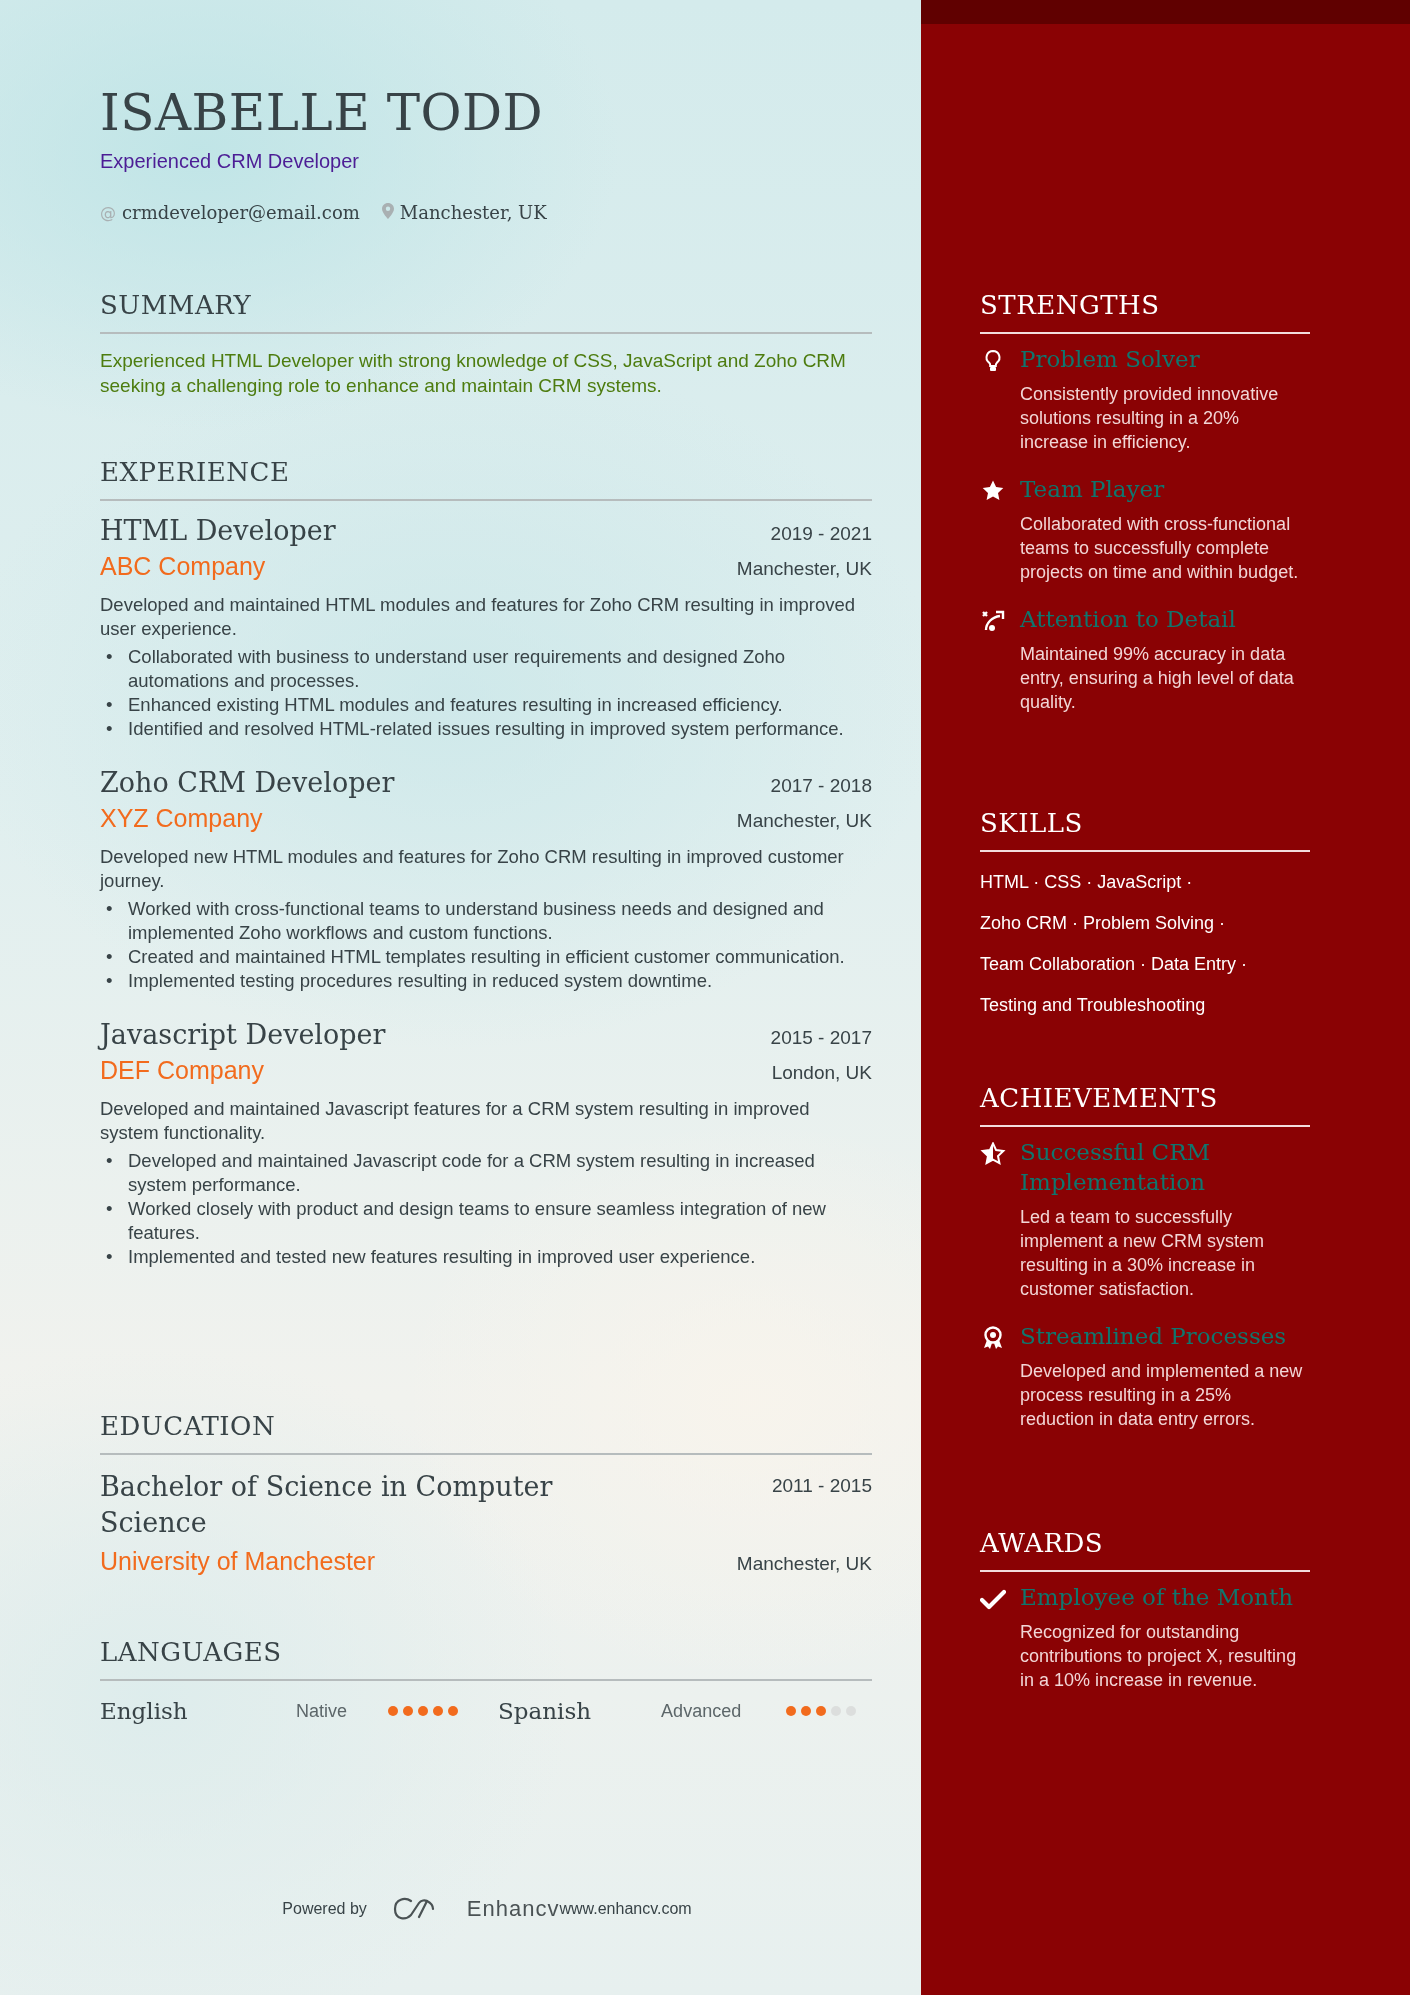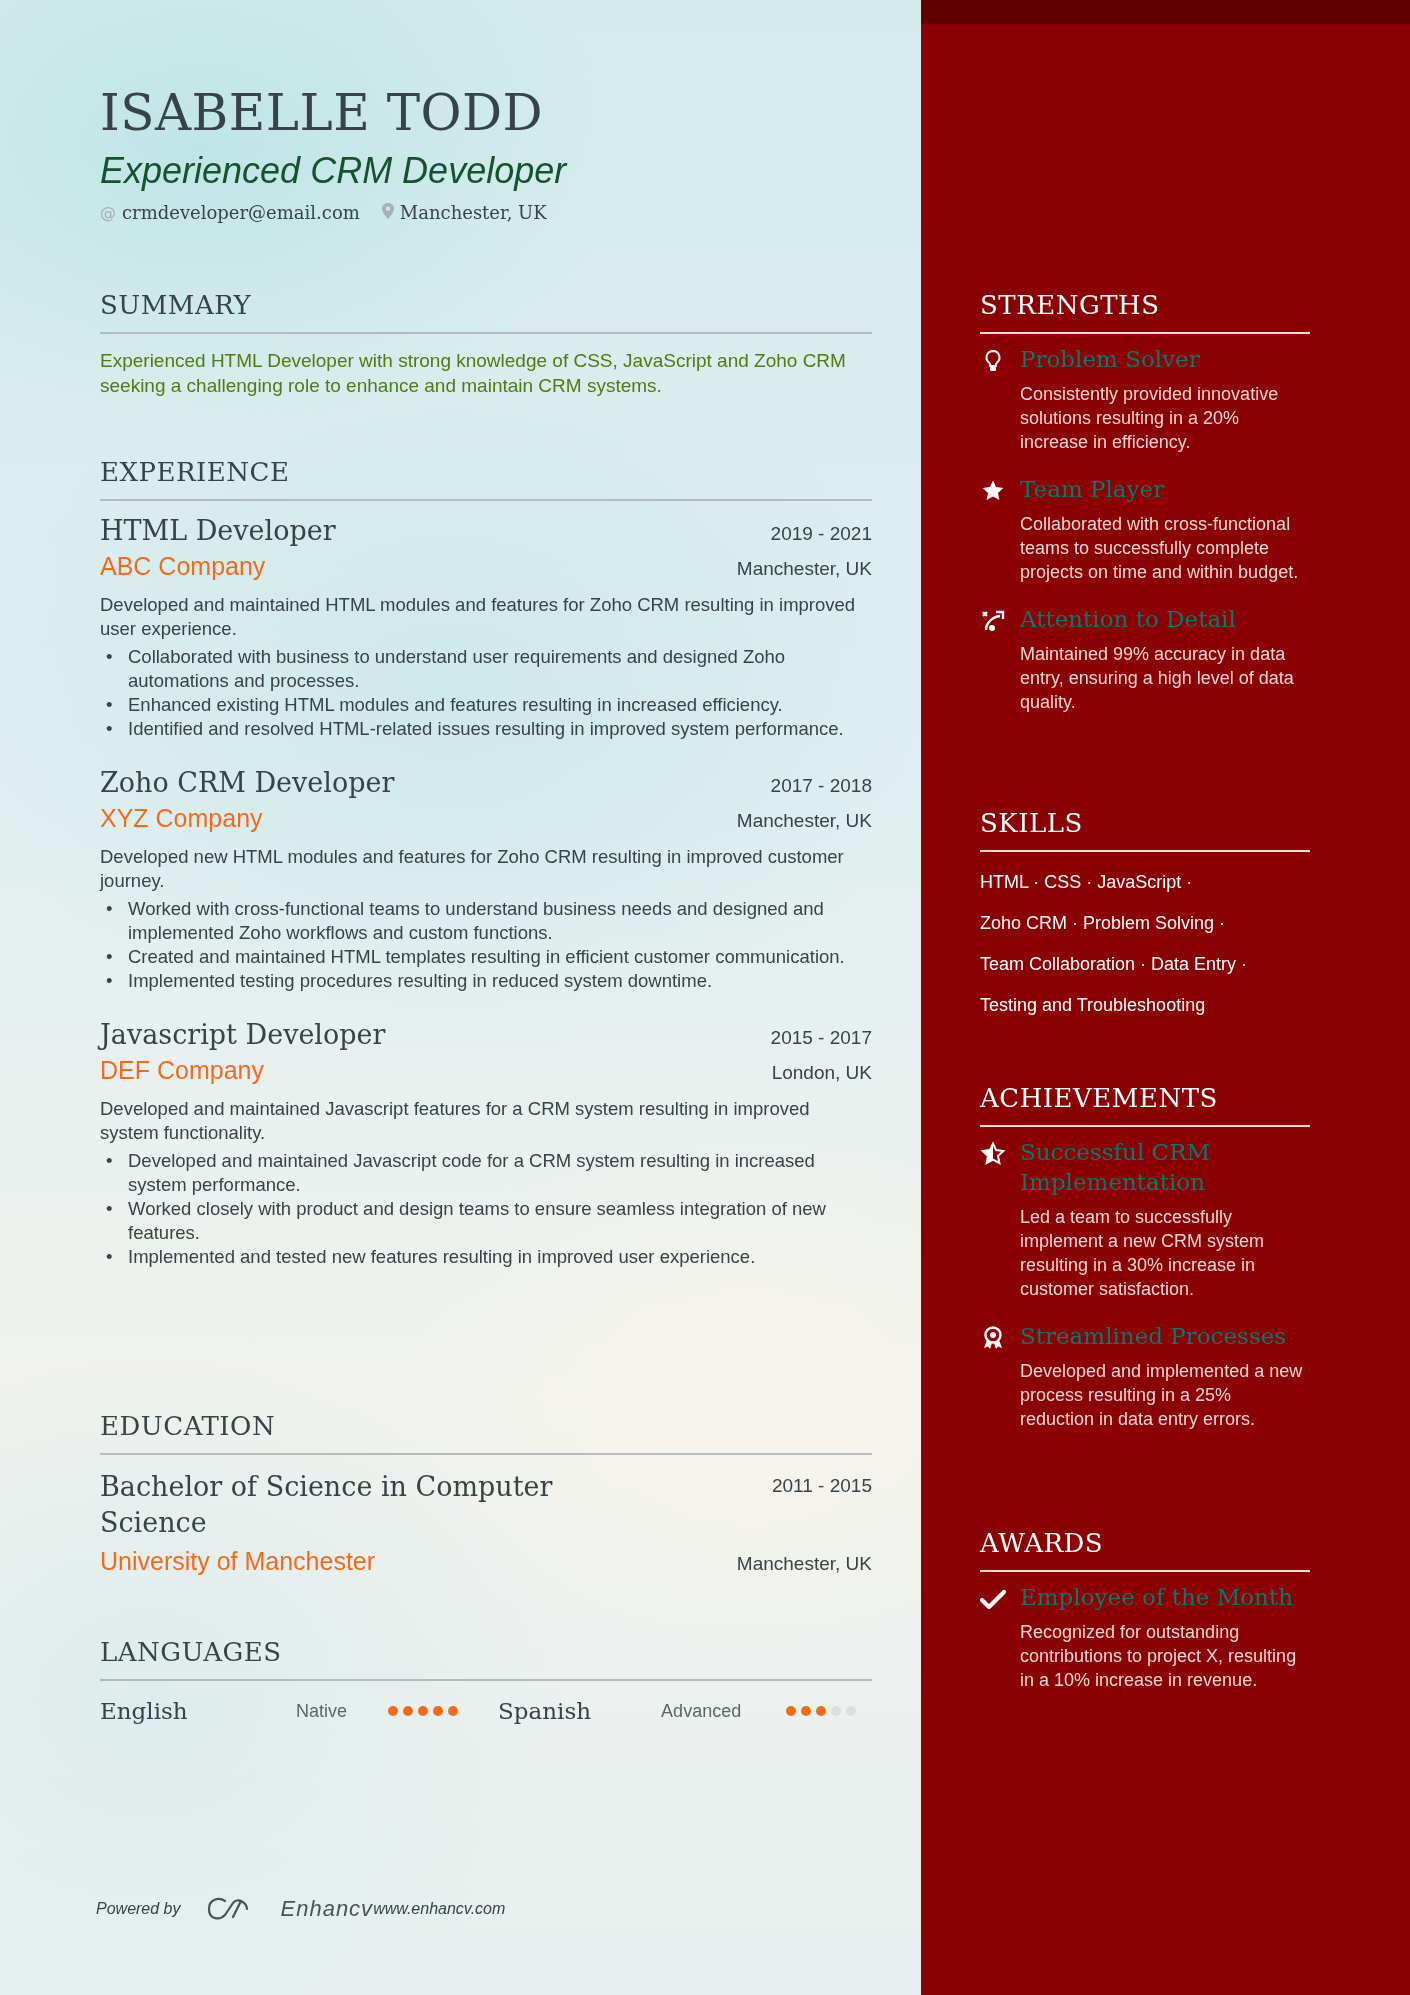--- a/index.html
+++ b/index.html
@@ -20,21 +20,21 @@
       linear-gradient(180deg, #d4ebec 0%, #e0efef 40%, #f1f2ee 70%, #e7f0ef 100%);
   }
   .sidebar {
     position: absolute; left: 921px; top: 0; width: 489px; height: 1995px;
     background: #8a0204;
   }
   .sidebar-band { position: absolute; left: 0; top: 0; width: 100%; height: 24px; background: #600000; }
 
   
   .name { position: absolute; left: 100px; top: 84px; font-size: 50px; letter-spacing: 0.5px; color: #384347; font-weight: normal; font-family: "DejaVu Serif", serif; }
-  .title { position: absolute; left: 100px; top: 150px; font-size: 36px; color: #14532d; font-style: italic; }
+  .title { position: absolute; left: 100px; top: 150px; font-size: 20px; color: #4c1d95; }
   .contacts { position: absolute; left: 100px; top: 202px; display: flex; align-items: center; font-family: "DejaVu Serif", serif; font-size: 18px; color: #384347; }
   .contact-item { display: flex; align-items: center; margin-right: 22px; }
   .contact-item .ico { color: #a9b0b2; font-size: 16px; margin-right: 6px; font-family: "DejaVu Sans", sans-serif; }
 
   
   .section { position: absolute; left: 100px; width: 772px; }
   .sec-title { font-family: "DejaVu Serif", serif; font-size: 26px; color: #384347; letter-spacing: 0.5px; padding-bottom: 12px; border-bottom: 2px solid #b6bcbd; font-weight: normal; }
   .body-text { font-size: 19px; line-height: 25px; color: #4d7c0f; }
 
   .job { position: relative; margin-top: 12px; }
@@ -51,21 +51,21 @@
   
   .lang-row { display: flex; align-items: center; margin-top: 12px; height: 36px; }
   .lang { display: flex; align-items: center; width: 386px; }
   .lang-name { font-family: "DejaVu Serif", serif; font-size: 23px; width: 195px; }
   .lang-level { font-size: 18px; color: #5c6669; width: 92px; }
   .dots { display: flex; }
   .dot { width: 10px; height: 10px; border-radius: 50%; background: #f26b1d; margin-right: 5px; }
   .dot.off { background: #dcdedd; }
 
   
-  .footer { position: absolute; left: 96px; top: 1896px; width: 782px; display: flex; justify-content: flex-start; align-items: center; font-size: 16px; color: #384347; font-style: italic; }
+  .footer { position: absolute; left: 96px; top: 1896px; width: 782px; display: flex; justify-content: center; align-items: center; font-size: 16px; color: #384347; }
   .powered { display: flex; align-items: center; }
   .powered .pb { margin-right: 24px; }
   .brand { display: flex; align-items: center; font-size: 22px; color: #4a5254; letter-spacing: 1px; gap: 24px; }
   .brand svg { margin-right: 6px; }
 
   
   .s-section { position: absolute; left: 980px; width: 330px; color: #fff; }
   .s-title { font-family: "DejaVu Serif", serif; font-size: 26px; letter-spacing: 0.5px; padding-bottom: 12px; border-bottom: 2px solid #f3dcdc; font-weight: normal; }
   .s-item { position: relative; padding-left: 40px; margin-top: 14px; }
   .s-item .ico { position: absolute; left: 0; top: 4px; width: 26px; height: 26px; display: flex; align-items: center; justify-content: center; color: #fff; }

